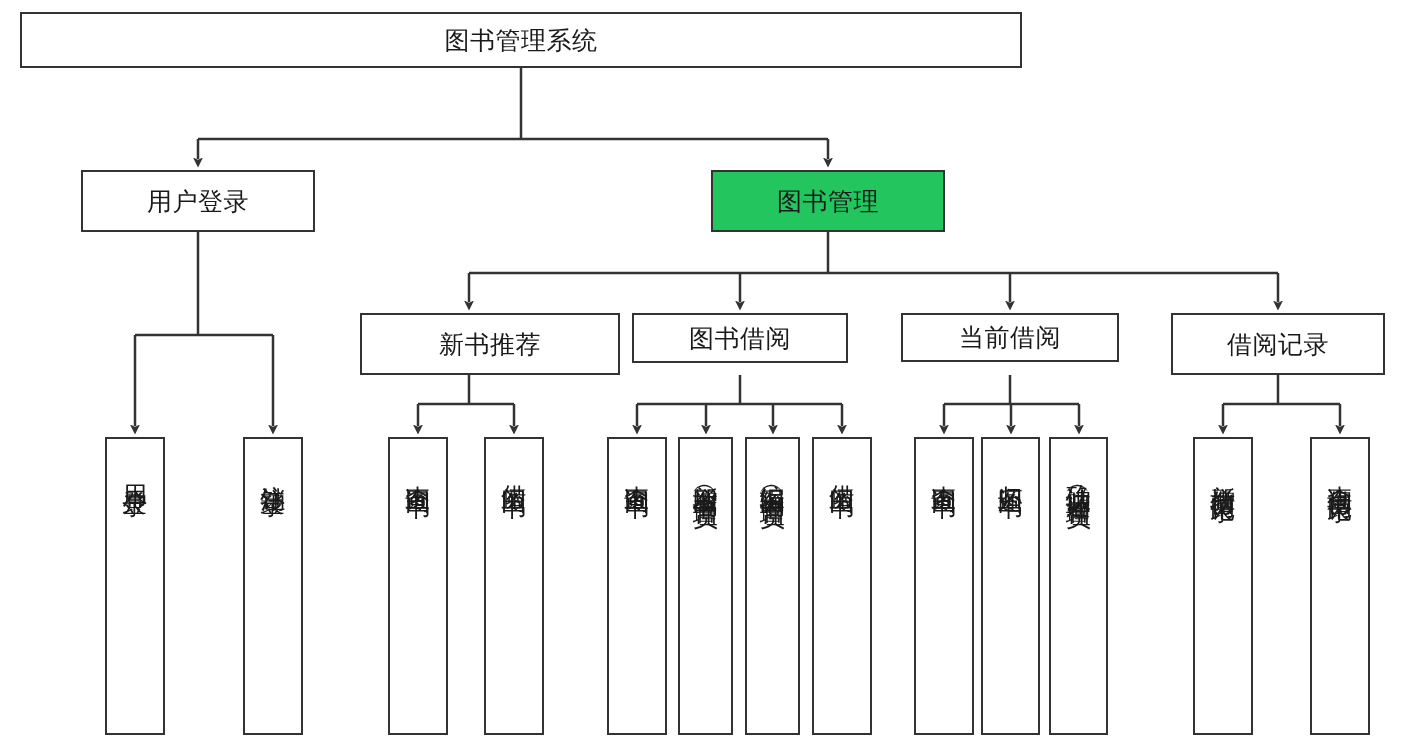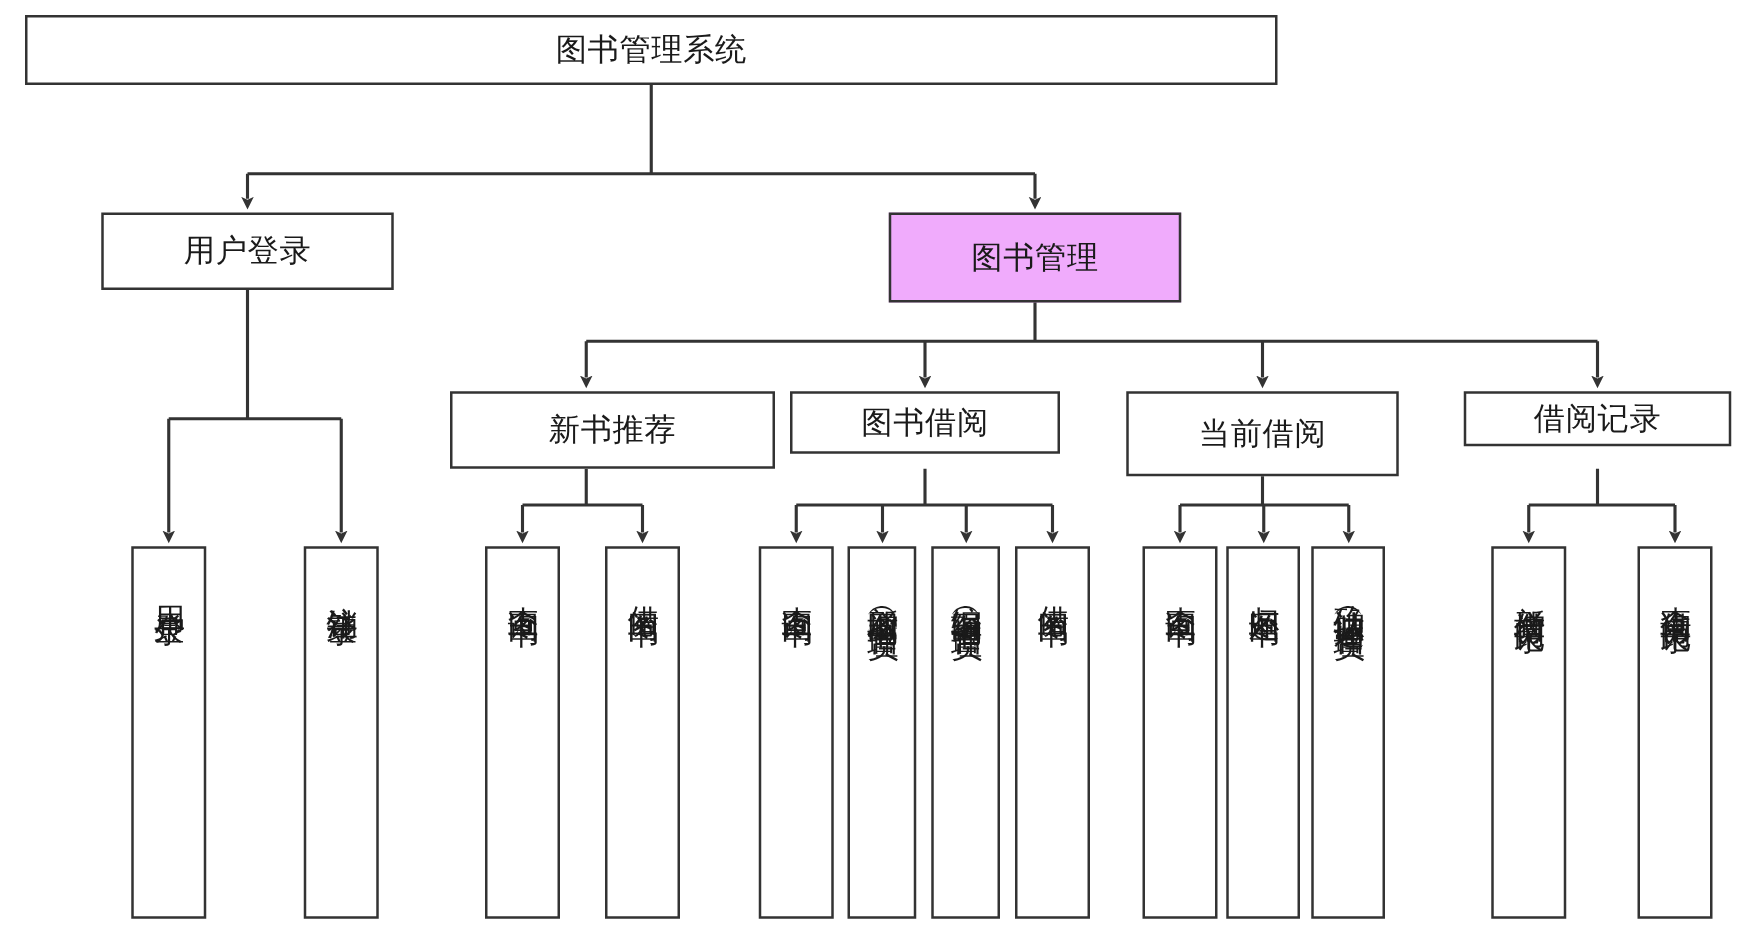--- a/index.html
+++ b/index.html
@@ -116,33 +116,33 @@
       </g>
   </svg>
 
   <div id="node-layer">
       <div class="node horizontal" style="left: 20px; top: 12px; width: 1002px; height: 56px; border-color: rgb(51, 51, 51); background: rgb(255, 255, 255); color: rgb(26, 26, 26);">
         <span class="node-label">图书管理系统</span>
       </div>
       <div class="node horizontal" style="left: 81px; top: 170px; width: 234px; height: 62px; border-color: rgb(51, 51, 51); background: rgb(255, 255, 255); color: rgb(26, 26, 26);">
         <span class="node-label">用户登录</span>
       </div>
-      <div class="node horizontal" style="left: 711px; top: 170px; width: 234px; height: 72px; border-color: rgb(51, 51, 51); background: #f0abfc; color: rgb(26, 26, 26); text-align: center;">
+      <div class="node horizontal" style="left: 711px; top: 170px; width: 234px; height: 62px; border-color: rgb(51, 51, 51); background: #22c55e; color: rgb(26, 26, 26); text-align: center;">
         <span class="node-label">图书管理</span>
       </div>
       <div class="node horizontal" style="left: 360px; top: 313px; width: 260px; height: 62px; border-color: rgb(51, 51, 51); background: rgb(255, 255, 255); color: rgb(26, 26, 26);">
         <span class="node-label">新书推荐</span>
       </div>
       <div class="node horizontal" style="left: 632px; top: 313px; width: 216px; height: 50px; border-color: rgb(51, 51, 51); background: rgb(255, 255, 255); color: rgb(26, 26, 26);">
         <span class="node-label">图书借阅</span>
       </div>
-      <div class="node horizontal" style="left: 901px; top: 313px; width: 218px; height: 68px; border-color: rgb(51, 51, 51); background: rgb(255, 255, 255); color: rgb(26, 26, 26);">
+      <div class="node horizontal" style="left: 901px; top: 313px; width: 218px; height: 49px; border-color: rgb(51, 51, 51); background: rgb(255, 255, 255); color: rgb(26, 26, 26);">
         <span class="node-label">当前借阅</span>
       </div>
-      <div class="node horizontal" style="left: 1171px; top: 313px; width: 214px; height: 44px; border-color: rgb(51, 51, 51); background: rgb(255, 255, 255); color: rgb(26, 26, 26);">
+      <div class="node horizontal" style="left: 1171px; top: 313px; width: 214px; height: 62px; border-color: rgb(51, 51, 51); background: rgb(255, 255, 255); color: rgb(26, 26, 26);">
         <span class="node-label">借阅记录</span>
       </div>
       <div class="node vertical" style="left: 105px; top: 437px; width: 60px; height: 298px; border-color: rgb(51, 51, 51); background: rgb(255, 255, 255); color: rgb(26, 26, 26);">
         <span class="node-label">用户登录</span>
       </div>
       <div class="node vertical" style="left: 243px; top: 437px; width: 60px; height: 298px; border-color: rgb(51, 51, 51); background: rgb(255, 255, 255); color: rgb(26, 26, 26);">
         <span class="node-label">注销登录</span>
       </div>
       <div class="node vertical" style="left: 388px; top: 437px; width: 60px; height: 298px; border-color: rgb(51, 51, 51); background: rgb(255, 255, 255); color: rgb(26, 26, 26);">
         <span class="node-label">查询图书</span>

